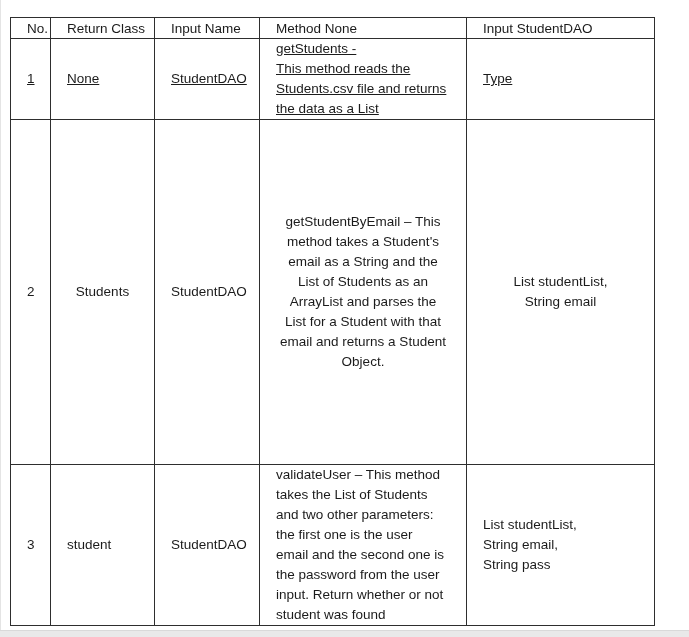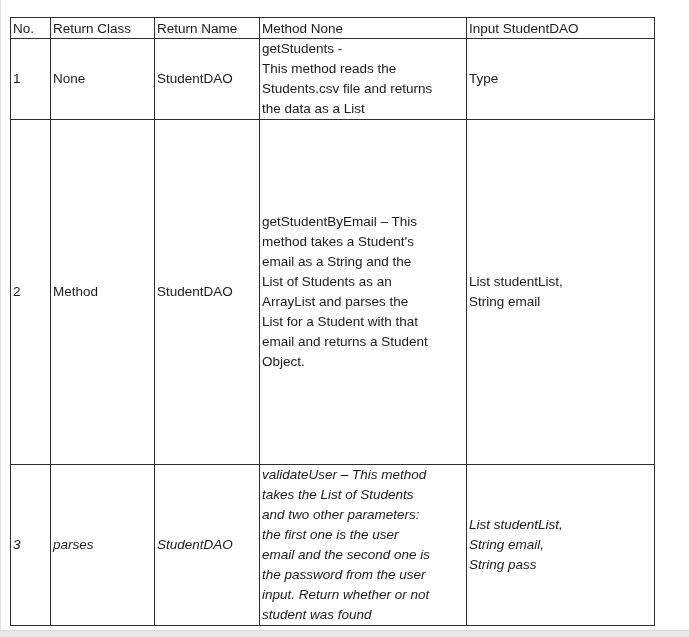--- a/index.html
+++ b/index.html
@@ -26,36 +26,36 @@
     left: 10px; top: 17px;
     width: 644px;
     border-collapse: collapse;
     table-layout: fixed;
     color: var(--text);
     font-size: 13.5px;
   }
   .methods-table th,
   .methods-table td {
     border: 1px solid var(--border);
-    padding: 0 2px;
+    padding: 0 16px;
     text-align: left;
     vertical-align: middle;
     font-weight: normal;
     line-height: 20px;
     white-space: pre-line;
     overflow: hidden;
   }
   .methods-table thead th {
     height: 21px;
     line-height: 17px;
     white-space: nowrap;
   }
-  .row-1 td { height: 78px; }
-  .row-2 td { height: 345px; }
-  .row-3 td { height: 160px; font-style: italic; }
+  .row-1 td { height: 78px; text-decoration: underline; }
+  .row-2 td { height: 345px; text-align: center; }
+  .row-3 td { height: 160px; }
   .left-edge {
     position: absolute;
     left: 0; top: 0;
     width: 1px; height: 637px;
     background: var(--edge-line);
   }
   .bottom-bar {
     position: absolute;
     left: 0; top: 630px;
     width: 689px; height: 7px;
@@ -73,54 +73,54 @@
     <col style="width:40px">
     <col style="width:104px">
     <col style="width:105px">
     <col style="width:207px">
     <col style="width:188px">
   </colgroup>
   <thead>
     <tr>
       <th>No.</th>
       <th>Return Class</th>
-      <th>Return Name</th>
+      <th>Input Name</th>
       <th>Method None</th>
       <th>Input StudentDAO</th>
     </tr>
   </thead>
   <tbody>
     <tr class="row-1">
       <td>1</td>
       <td>None</td>
       <td>StudentDAO</td>
       <td>getStudents -
 This method reads the
 Students.csv file and returns
 the data as a List</td>
       <td>Type</td>
     </tr>
     <tr class="row-2">
       <td>2</td>
-      <td>Method</td>
+      <td>Students</td>
       <td>StudentDAO</td>
       <td>getStudentByEmail – This
 method takes a Student's
 email as a String and the
 List of Students as an
 ArrayList and parses the
 List for a Student with that
 email and returns a Student
 Object.</td>
       <td>List studentList,
 String email</td>
     </tr>
     <tr class="row-3">
       <td>3</td>
-      <td>parses</td>
+      <td>student</td>
       <td>StudentDAO</td>
       <td>validateUser – This method
 takes the List of Students
 and two other parameters:
 the first one is the user
 email and the second one is
 the password from the user
 input. Return whether or not
 student was found</td>
       <td>List studentList,

